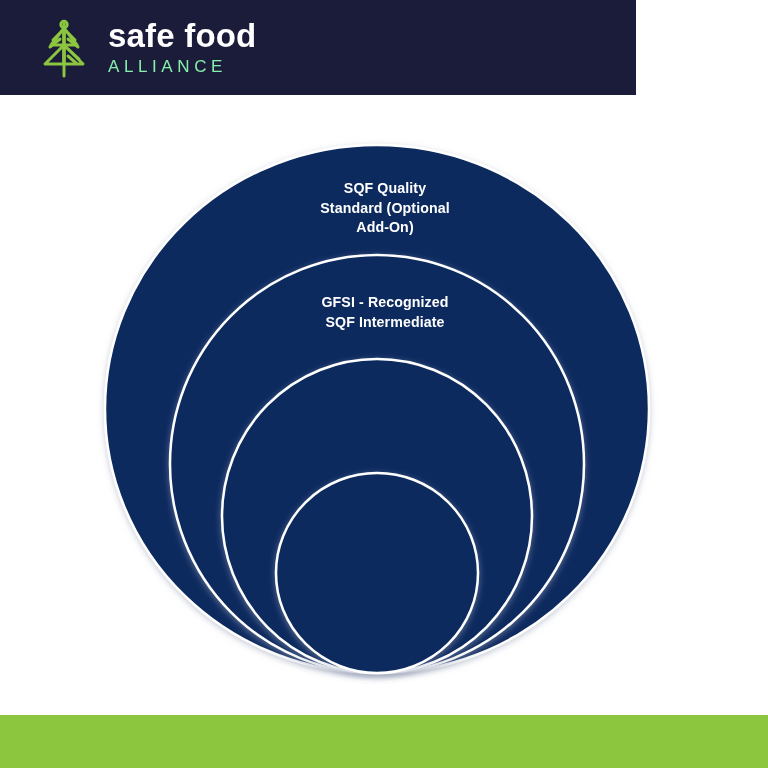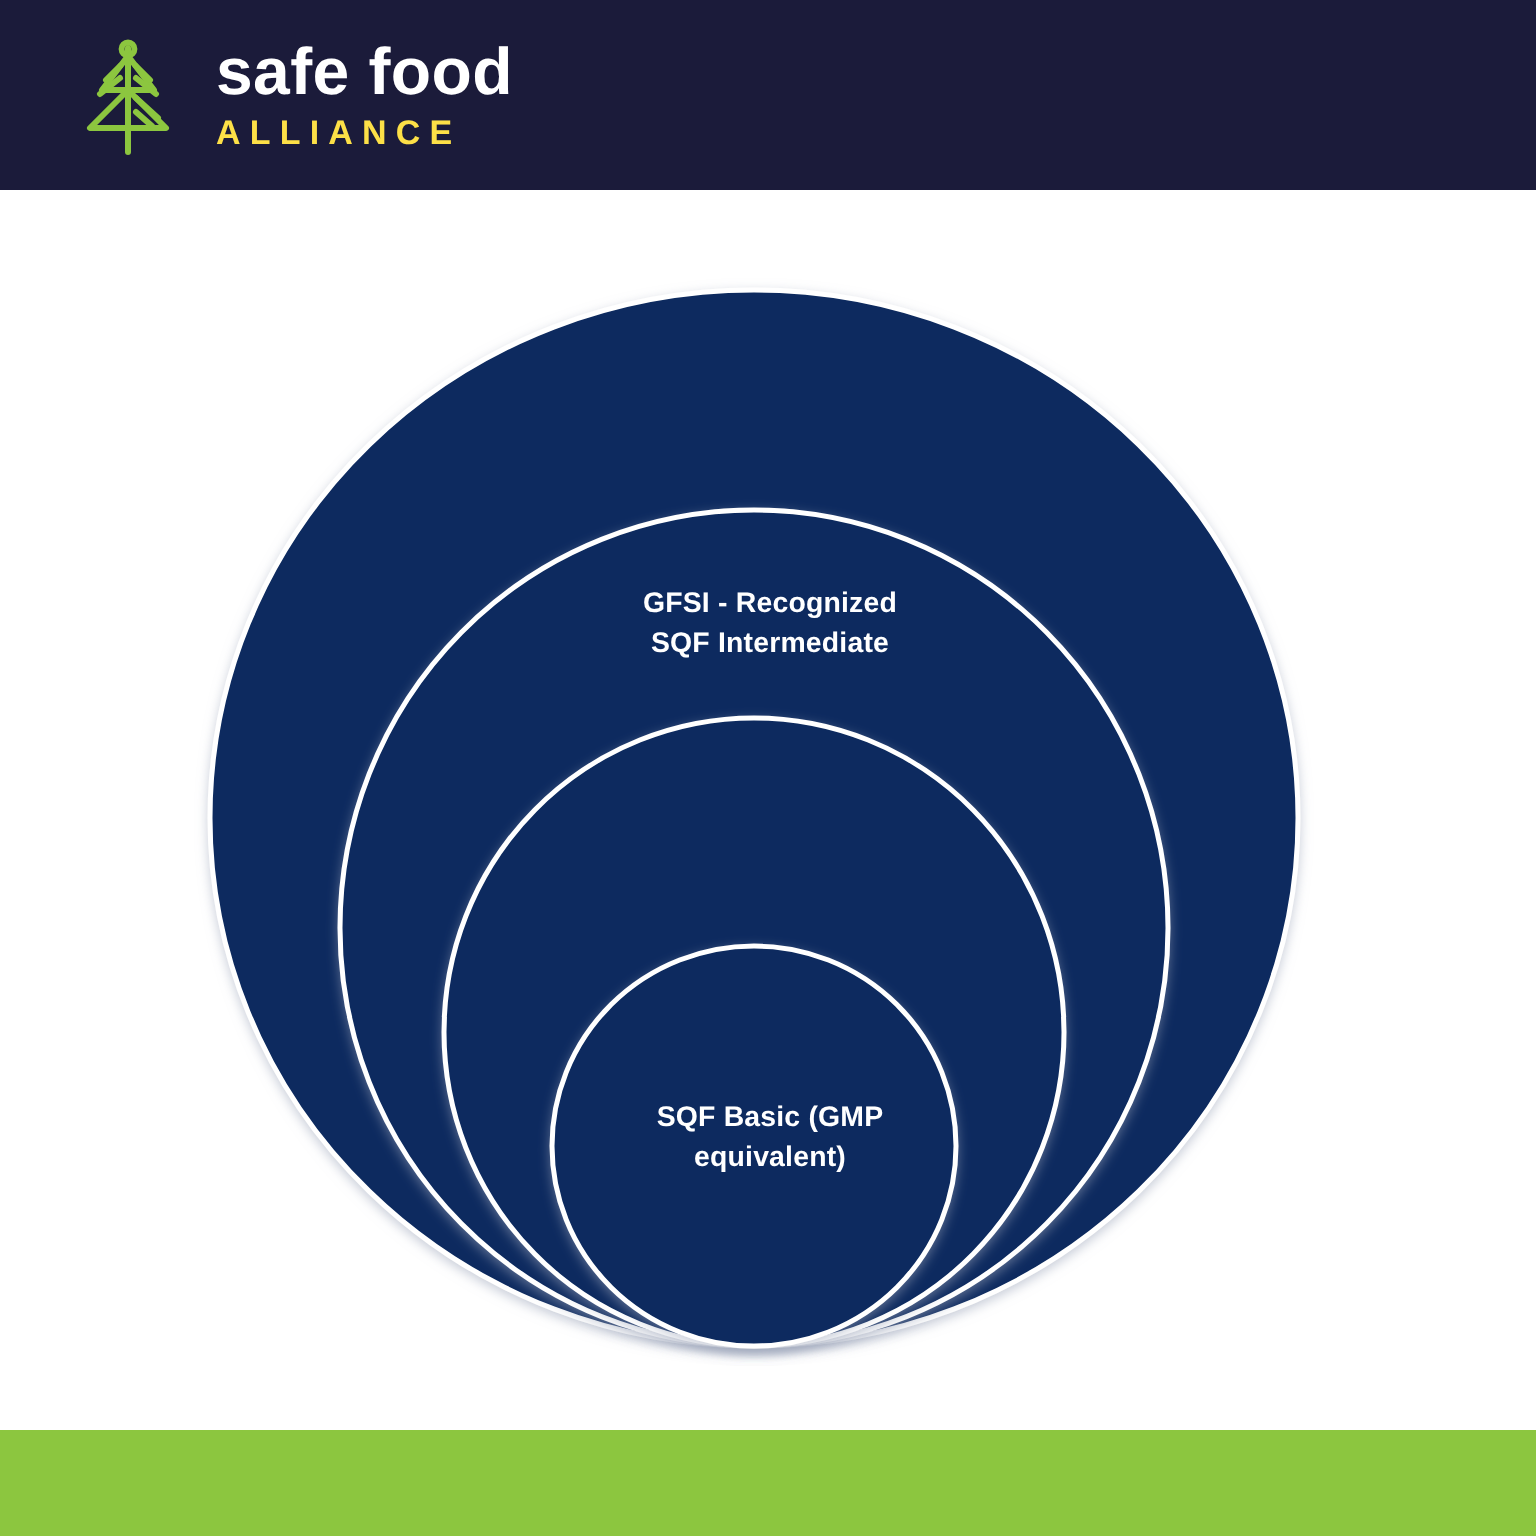--- a/index.html
+++ b/index.html
@@ -13,21 +13,21 @@
     font-family: "Liberation Sans", sans-serif;
     overflow: hidden;
     position: relative;
   }
 
   
   #header-bar {
     position: absolute;
     left: 0;
     top: 0;
-    width: 768px;
+    width: 636px;
     height: 95px;
     background: #1b1b3a;
     display: flex;
     align-items: center;
     box-sizing: border-box;
     padding-left: 38px;
   }
   #brand-logo-icon {
     width: 52px;
     height: 60px;
@@ -42,23 +42,23 @@
     line-height: 1;
   }
   #brand-name {
     color: #ffffff;
     font-size: 33px;
     font-weight: bold;
     letter-spacing: 0.2px;
     line-height: 1.05;
   }
   #brand-subname {
-    color: #fde047;
+    color: #86efac;
     font-size: 17px;
-    font-weight: bold;
+    font-weight: normal;
     letter-spacing: 4.6px;
     margin-top: 5px;
     line-height: 1.05;
   }
 
   
   #diagram-canvas {
     position: absolute;
     left: 0;
     top: 95px;
@@ -141,20 +141,21 @@
 
     <ellipse cx="377" cy="314" rx="272" ry="264" fill="#0c2a5e" stroke="#ffffff" stroke-width="2.5" filter="url(#ring-shadow)"></ellipse>
 
     <ellipse cx="377" cy="369" rx="207" ry="209" fill="#0c2a5e" stroke="#ffffff" stroke-width="2.5" filter="url(#ring-shadow)"></ellipse>
 
     <ellipse cx="377" cy="421" rx="155" ry="157" fill="#0c2a5e" stroke="#ffffff" stroke-width="2.5" filter="url(#ring-shadow)"></ellipse>
 
     <ellipse cx="377" cy="478" rx="101" ry="100" fill="#0c2a5e" stroke="#ffffff" stroke-width="2.5" filter="url(#ring-shadow)"></ellipse>
   </svg>
 
+  <div class="tier-label" id="tier-label-0">SQF Quality
+Standard (Optional
+Add-On)</div>
   <div class="tier-label" id="tier-label-1">GFSI - Recognized
 SQF Intermediate</div>
-  <div class="tier-label" id="tier-label-3">SQF Basic (GMP
-equivalent)</div>
 
 </div>
 
 <div id="footer-bar"></div>
 
 </body></html>

